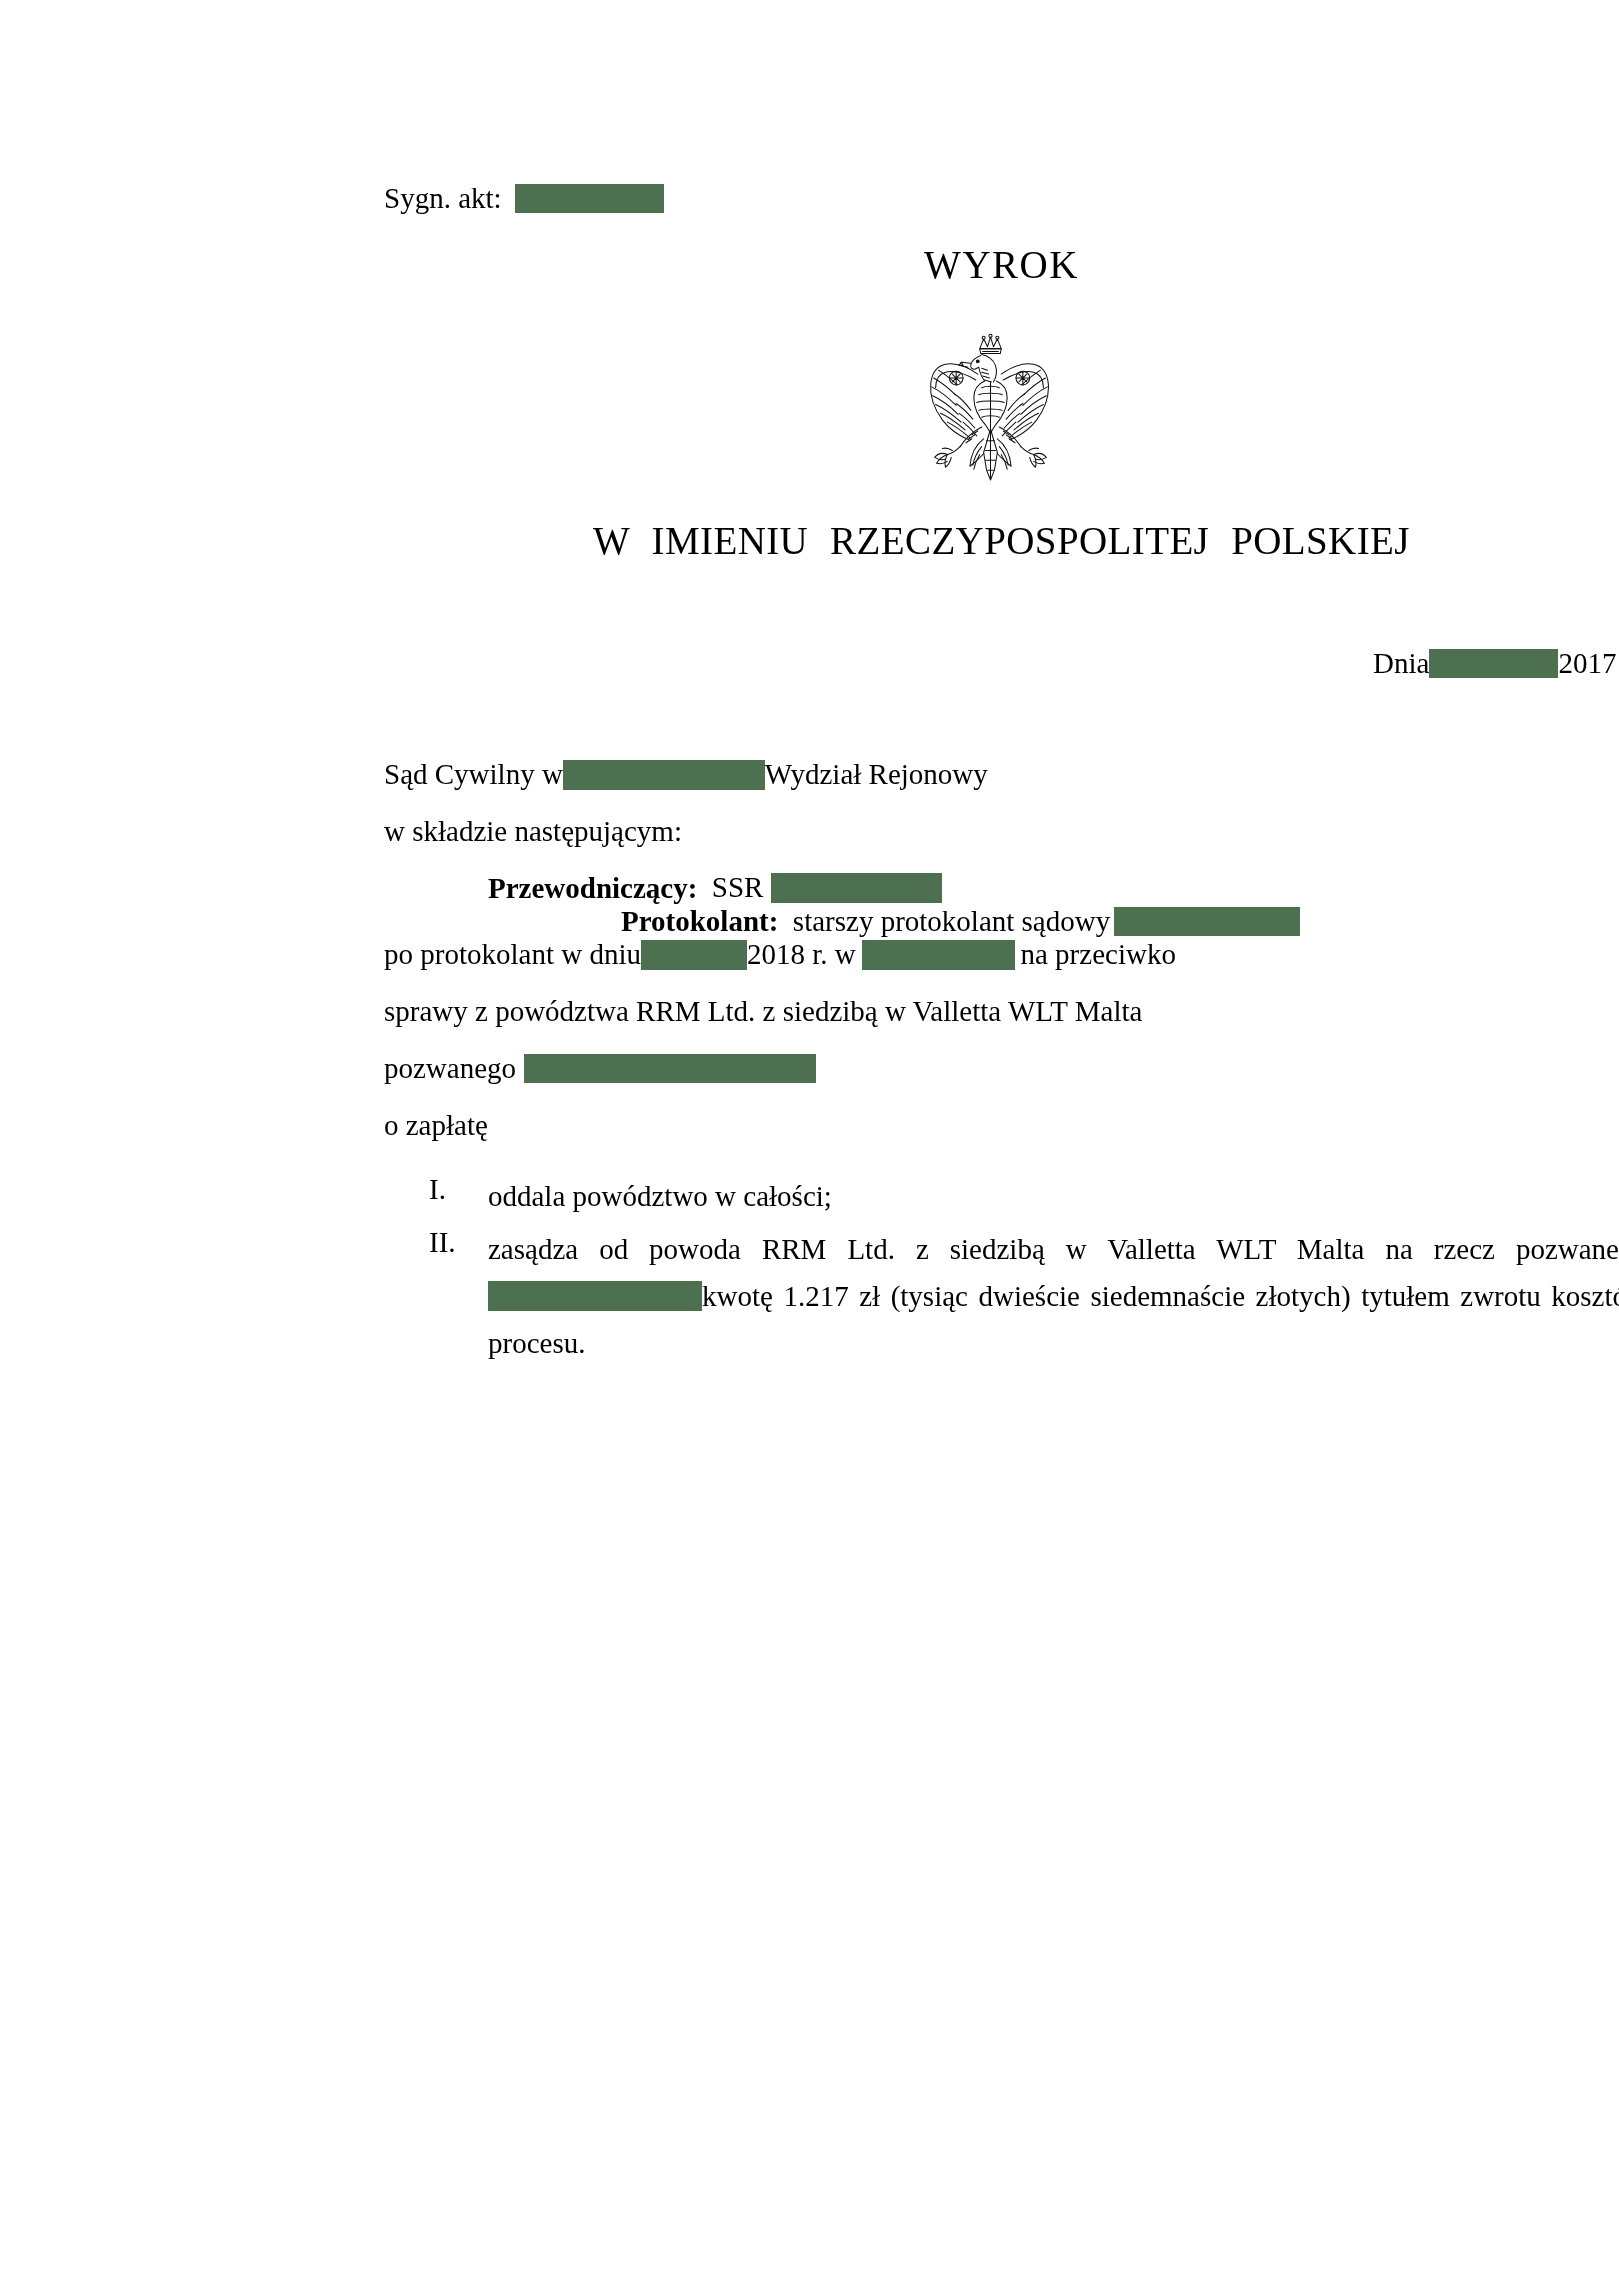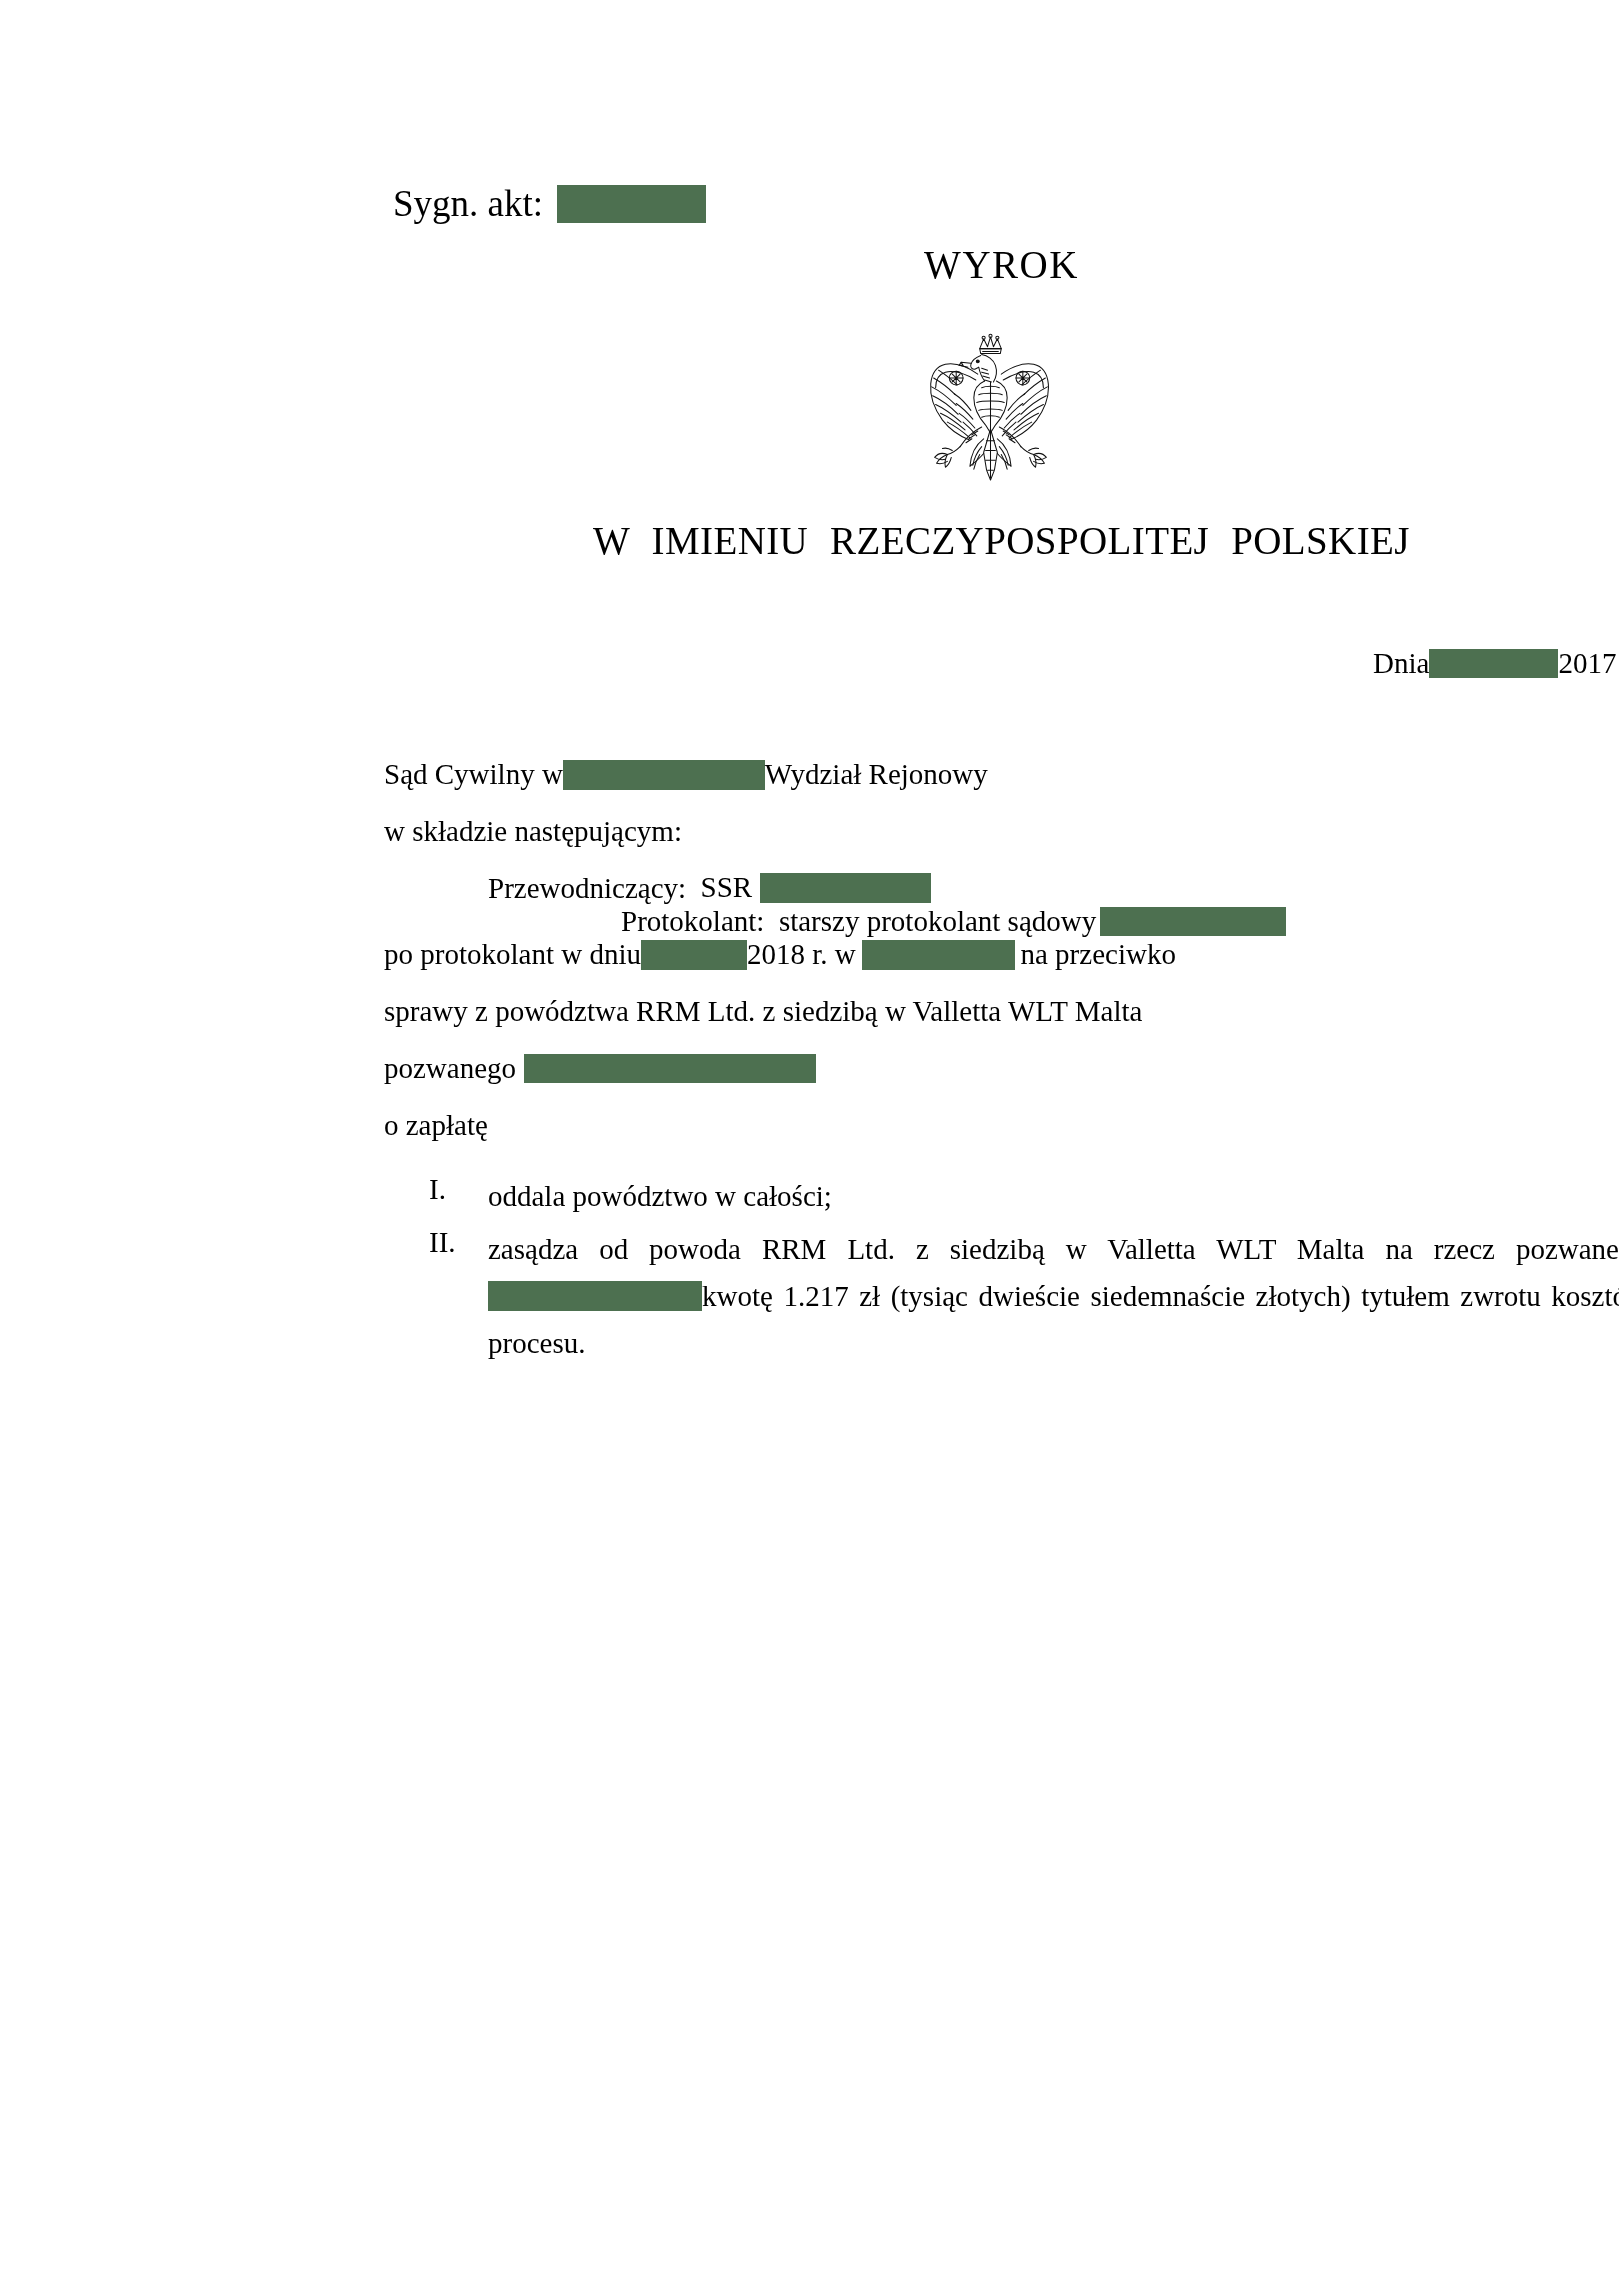--- a/index.html
+++ b/index.html
@@ -38,23 +38,22 @@
     background: #4d7050;
     height: 1.02em;
     border-radius: 0;
   }
 
   
   .sygn-row {
     position: absolute;
     left: 192px;
     top: 182px;
-    font-size: 37px;
+    font-size: 29px;
     white-space: nowrap;
-    margin-left: 9px;
   }
   .sygn-row .redact { width: 149px; margin-left: 13.7px; }
 
   
   .wyrok {
     position: absolute;
     left: 0; top: 242px;
     width: 1619px;
     text-align: center;
     font-size: 39px;
@@ -103,21 +102,21 @@
     font-size: 29px;
   }
   .court .l { line-height: 1.0; margin-bottom: 27.4px; white-space: nowrap; }
   .court-name .redact { width: 202px; }
 
   .panel {
     margin-left: 104px;
     margin-bottom: 0;
   }
   .panel .l { margin-bottom: 3.9px; }
-  .panel .label { display: inline-block; }
+  .panel .label { display: inline-block; font-weight: bold; }
   .chair .redact { width: 171px; margin-left: 7.8px; }
 
   .recorder { margin-left: 133px; }
   .recorder .redact { width: 186px; margin-left: 3.9px; }
 
   .after .redact.d1 { width: 106px; }
   .after .redact.d2 { width: 153px; margin-left: 5.9px; margin-right: 5.9px; }
 
   .against .redact { width: 292px; margin-left: 7.8px; }
 

